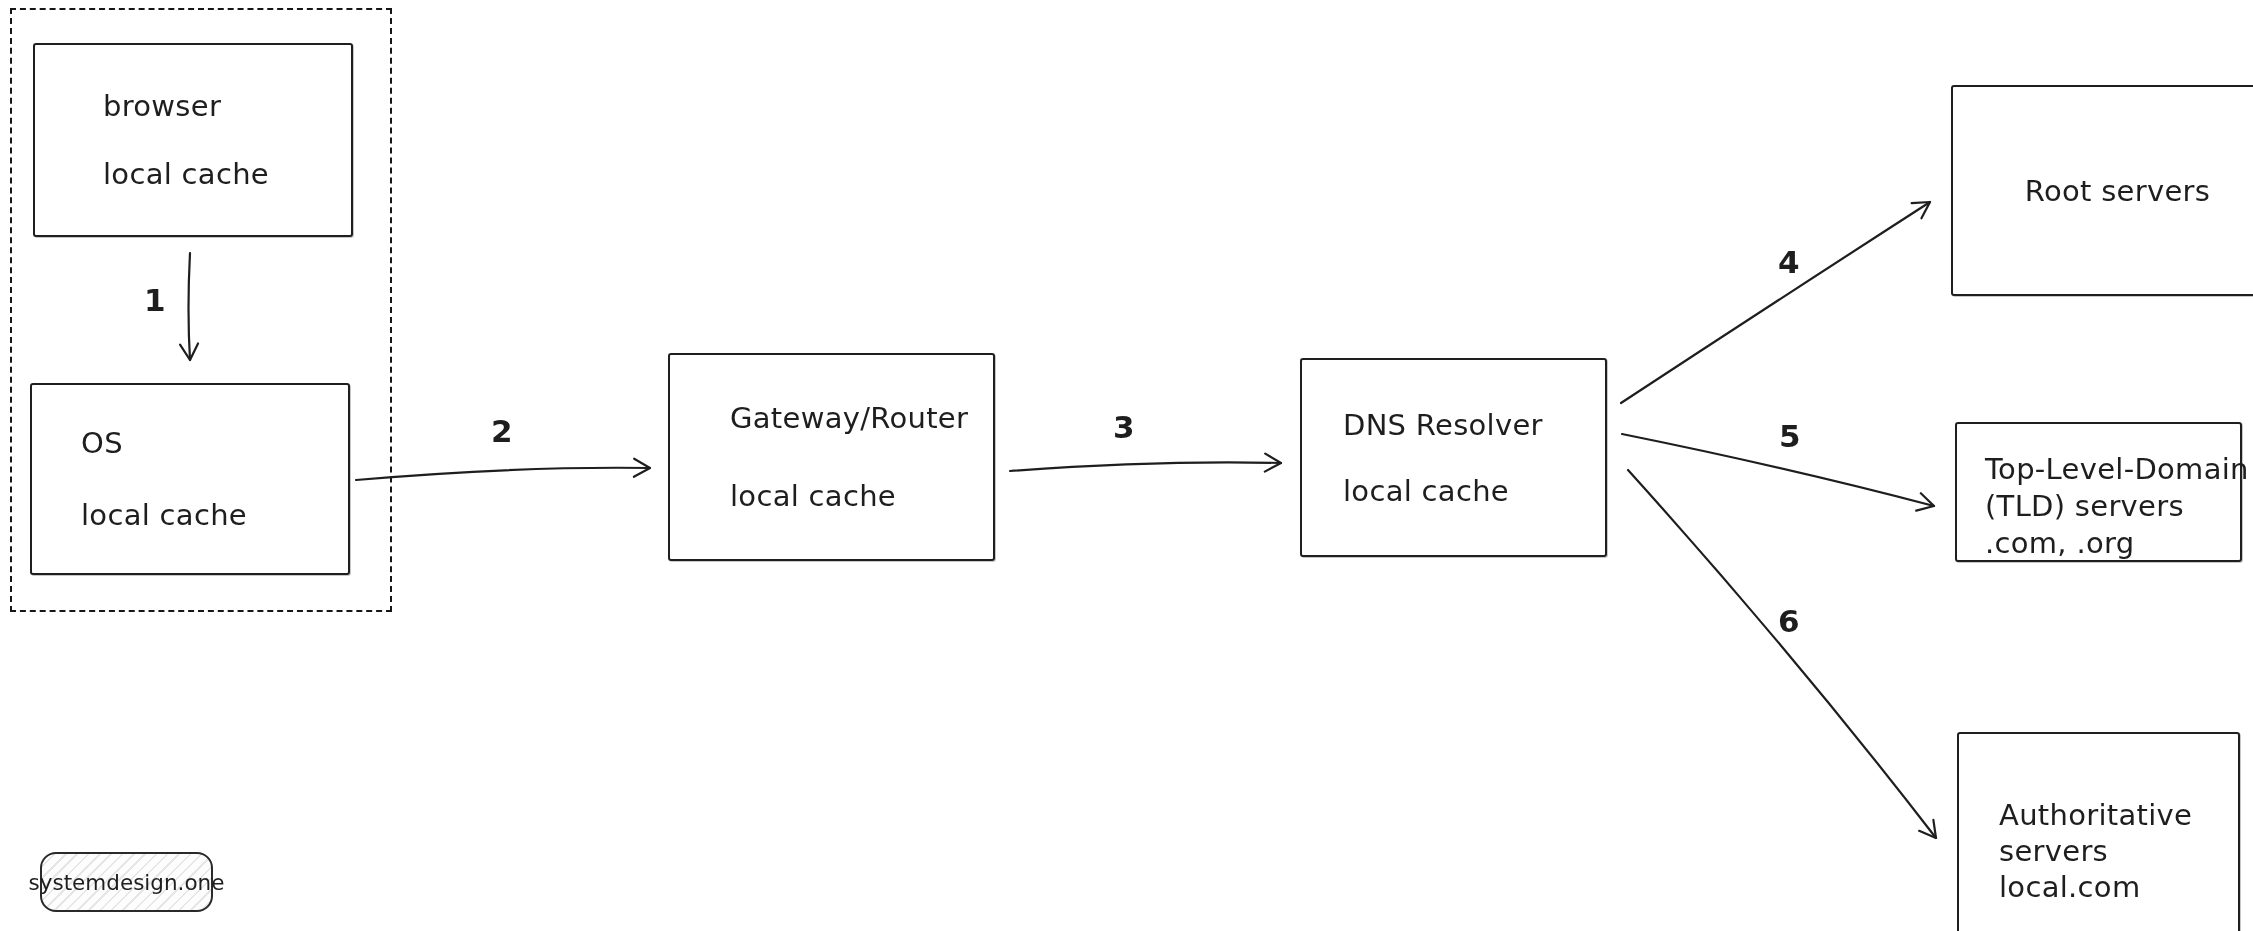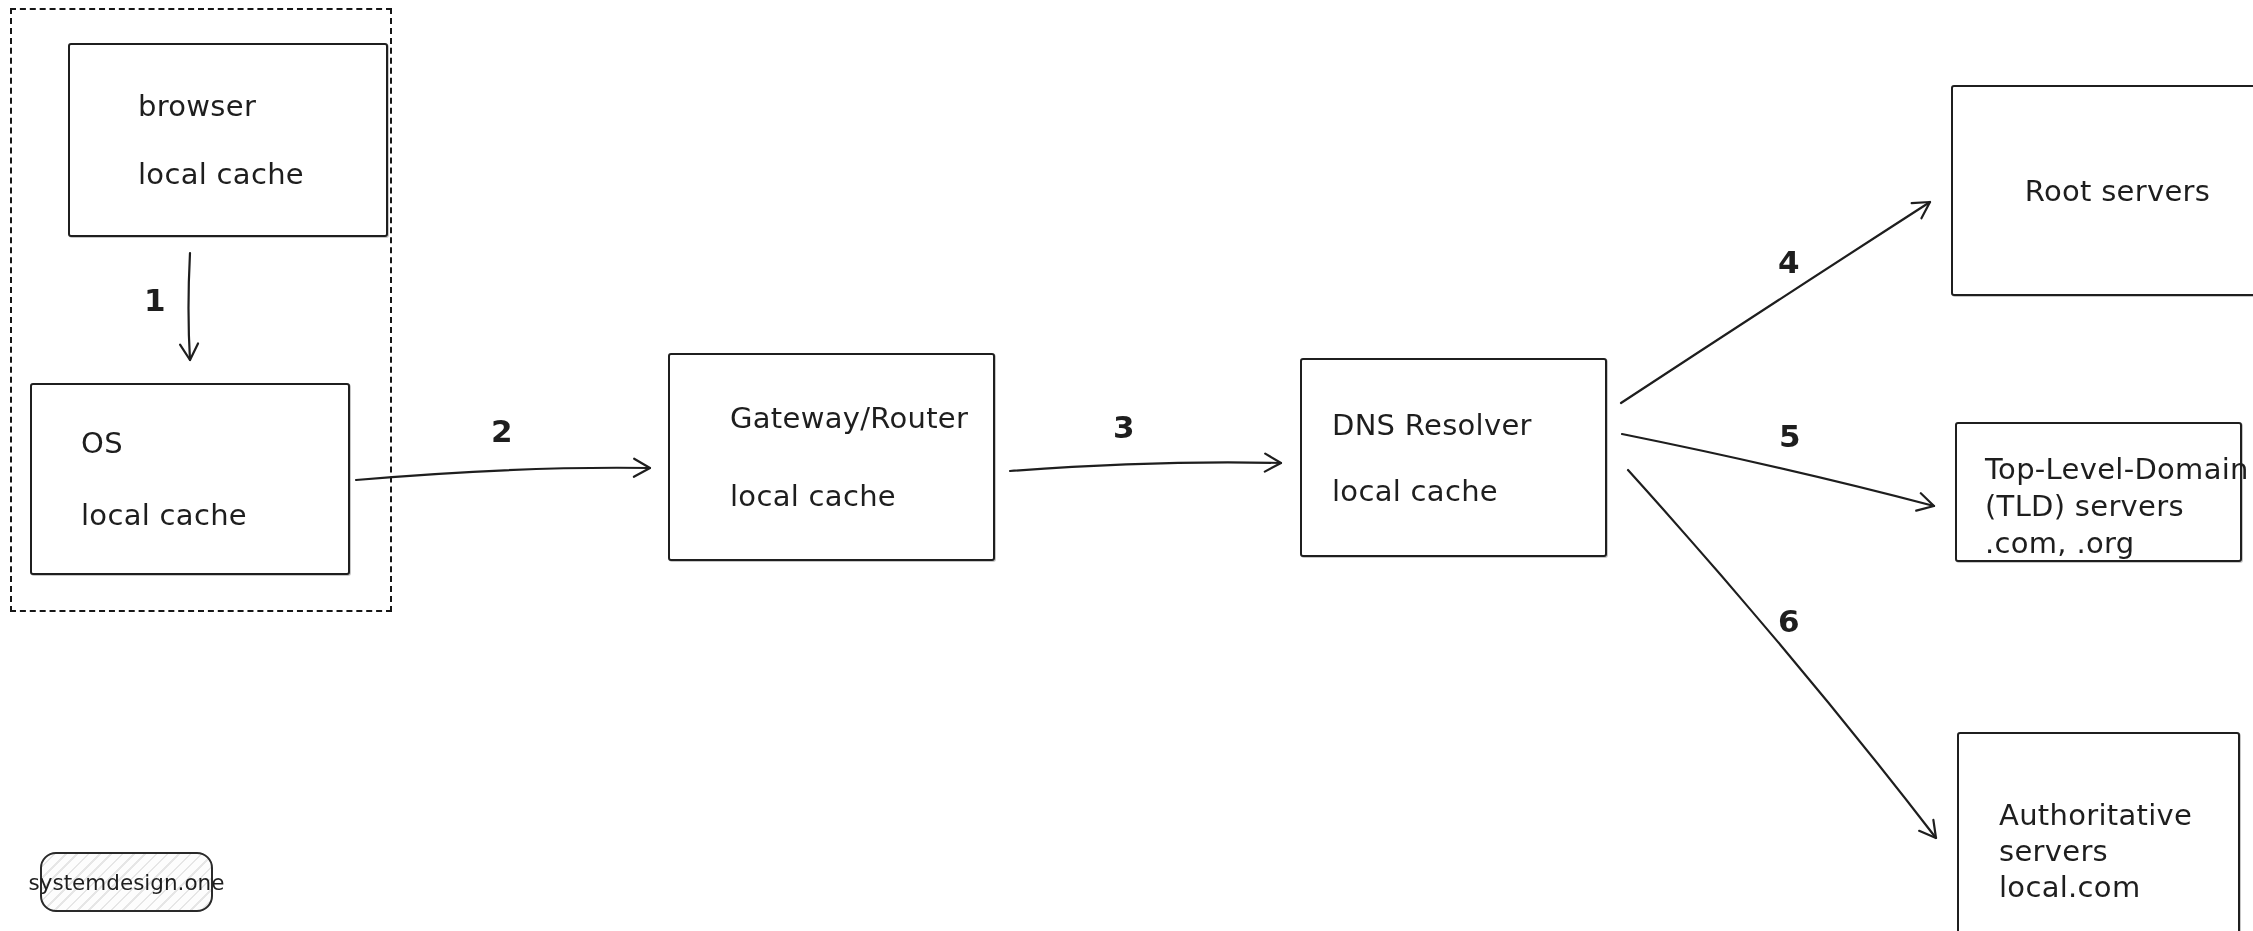--- a/index.html
+++ b/index.html
@@ -26,24 +26,24 @@
     background: #ffffff;
     box-sizing: border-box;
     display: flex;
     flex-direction: column;
     justify-content: center;
     box-shadow: 1px 1px 0 rgba(30,30,30,0.25);
     font-size: 29px;
     letter-spacing: 0.3px;
   }
   .node .line { white-space: nowrap; }
-  #node-browser { left: 33px;   top: 43px;  width: 320px; height: 194px; padding-left: 68px; gap: 34px; margin-left: 35px; }
+  #node-browser { left: 33px;   top: 43px;  width: 320px; height: 194px; padding-left: 68px; gap: 34px; }
   #node-os      { left: 30px;   top: 383px; width: 320px; height: 192px; padding-left: 49px; gap: 38px; }
   #node-gateway { left: 668px;  top: 353px; width: 327px; height: 208px; padding-left: 60px; gap: 44px; }
-  #node-dns     { left: 1300px; top: 358px; width: 307px; height: 199px; padding-left: 30px; gap: 32px; }
+  #node-dns     { left: 1300px; top: 358px; width: 307px; height: 199px; padding-left: 41px; gap: 32px; }
   #node-root    { left: 1951px; top: 85px;  width: 333px; height: 211px; align-items: center; }
   #node-tld     { left: 1955px; top: 422px; width: 287px; height: 140px; padding-left: 28px; padding-top: 28px; gap: 8px; line-height: 29px; }
   #node-auth    { left: 1957px; top: 732px; width: 283px; height: 213px; padding-left: 40px; padding-top: 26px; gap: 7px; line-height: 29px; }
 
   .arrow-label {
     position: absolute;
     transform: translate(-50%, -50%);
     font-size: 31px;
     font-weight: 700;
     letter-spacing: 0.3px;

